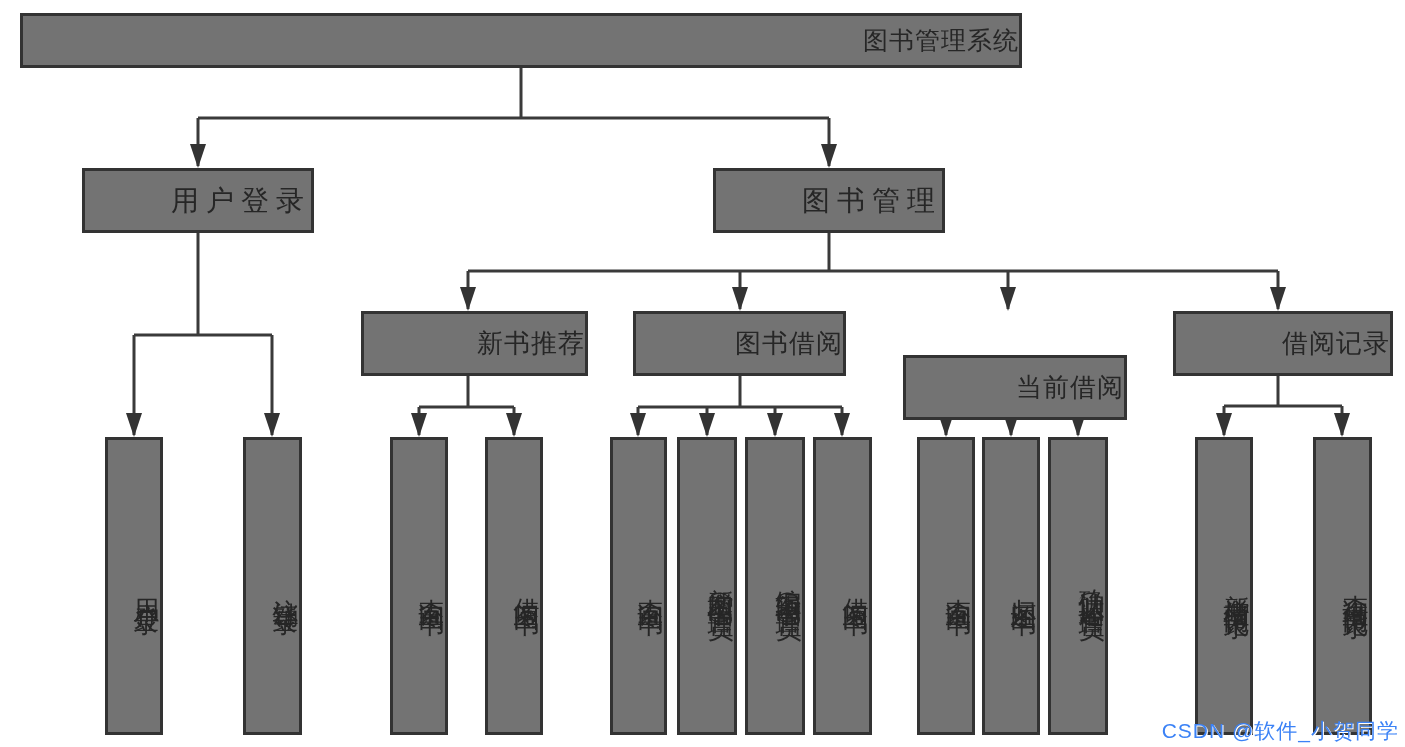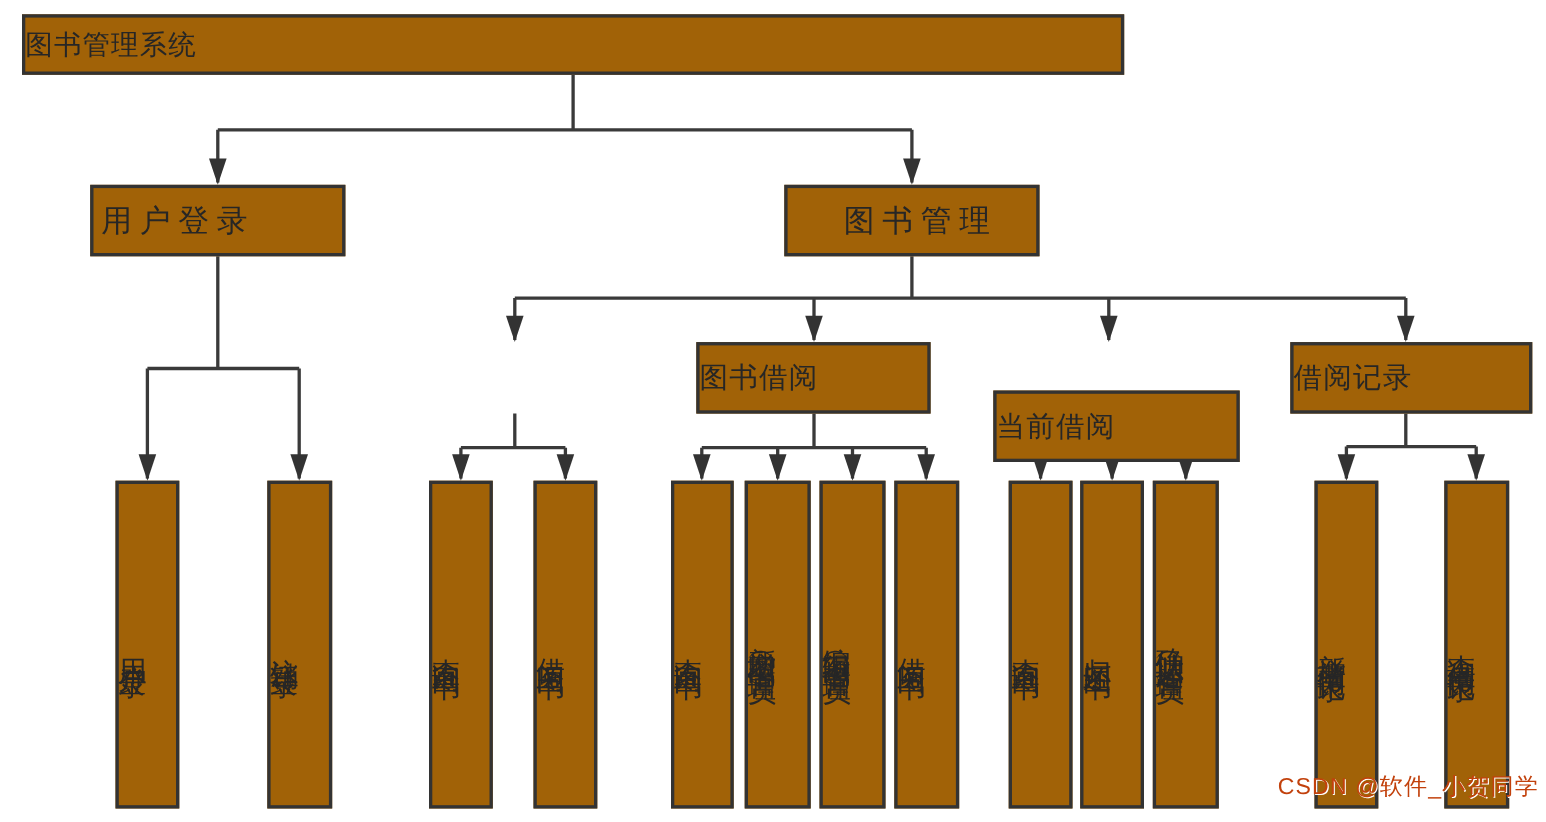--- a/index.html
+++ b/index.html
@@ -14,44 +14,44 @@
   }
   .connectors {
     position: absolute;
     left: 0; top: 0;
     width: 1405px; height: 747px;
   }
   .box {
     position: absolute;
     box-sizing: border-box;
     border: 3px solid #333333;
-    background: #a16207;
+    background: #737373;
     display: flex;
     align-items: center;
-    justify-content: flex-start;
+    justify-content: flex-end;
     text-align: center;
   }
   .hbox-root { font-size: 25px; letter-spacing: 1px; }
   .hbox-l2   { font-size: 28px; letter-spacing: 7px; text-indent: 7px; }
   .hbox-l3   { font-size: 26px; letter-spacing: 1px; }
   .vbox .vlabel {
     writing-mode: vertical-rl;
     text-orientation: mixed;
     font-size: 26px;
     line-height: 1;
     letter-spacing: 4px;
     white-space: nowrap;
   }
   .watermark {
     position: absolute;
     right: 6px;
-    bottom: 18px;
+    bottom: 2px;
     font-size: 21px;
     letter-spacing: 1px;
-    color: #c2410c;
+    color: #3b82f6;
     text-shadow: 1px 1px 0 #ffffff;
     z-index: 5;
   }
   .line { stroke: #3a3a3a; stroke-width: 3; fill: none; }
   .arrowhead { fill: #333333; stroke: none; }
 </style>
 </head>
 <body>
 
 <div class="canvas">
@@ -110,20 +110,23 @@
     <span>图书管理系统</span>
   </div>
 
   <div class="box hbox-l2" style="left:82px; top:168px; width:232px; height:65px;">
     <span>用户登录</span>
   </div>
   <div class="box hbox-l2" style="left:713px; top:168px; width:232px; height:65px;padding-left:44px;">
     <span>图书管理</span>
   </div>
 
+  <div class="box hbox-l3" style="left:361px; top:311px; width:227px; height:65px;">
+    <span>新书推荐</span>
+  </div>
   <div class="box hbox-l3" style="left:633px; top:311px; width:213px; height:65px;">
     <span>图书借阅</span>
   </div>
   <div class="box hbox-l3" style="left:903px; top:311px; width:224px; height:65px;margin-top:44px;">
     <span>当前借阅</span>
   </div>
   <div class="box hbox-l3" style="left:1173px; top:311px; width:220px; height:65px;">
     <span>借阅记录</span>
   </div>
 

